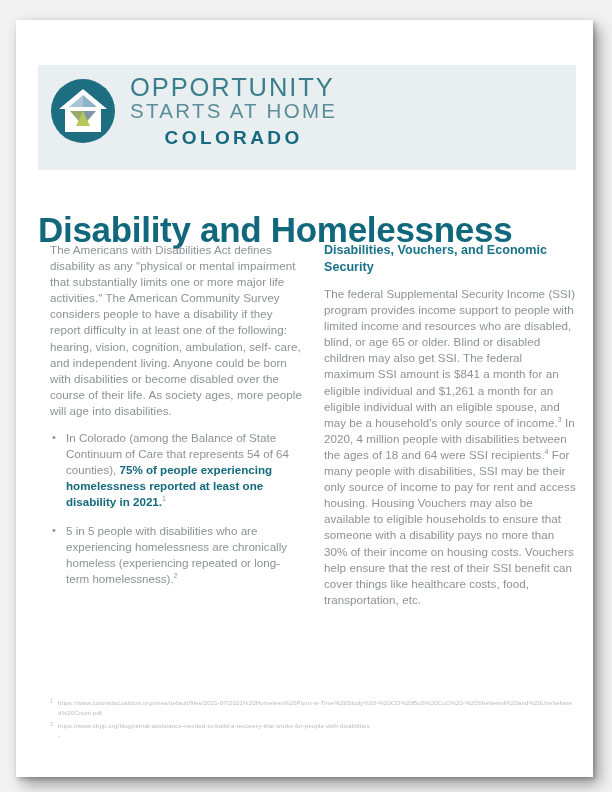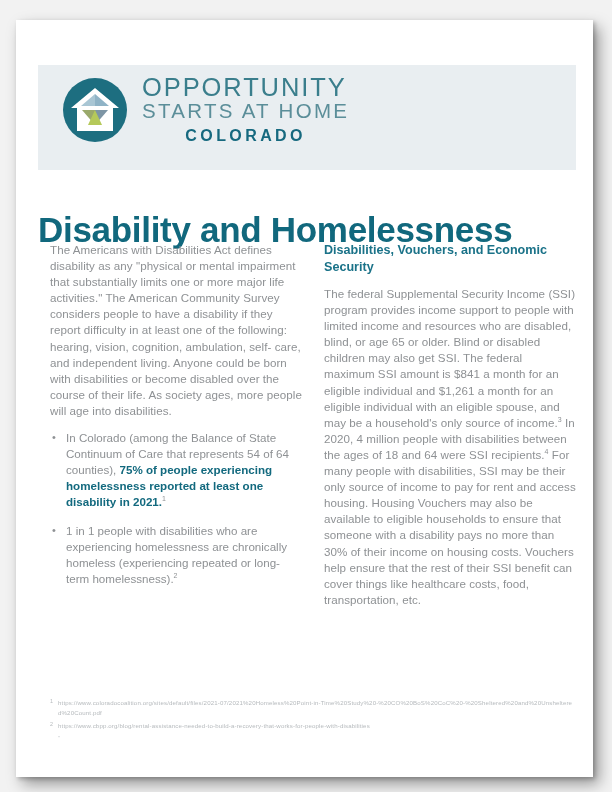--- a/index.html
+++ b/index.html
@@ -30,21 +30,21 @@
   #header-band {
     position: absolute;
     left: 22px;
     top: 45px;
     width: 538px;
     height: 105px;
     background: #e9eef1;
   }
   #logo-block {
     position: absolute;
-    left: 24px;
+    left: 12px;
     top: 10px;
     display: flex;
     align-items: center;
     justify-content: center;
   }
   #logo-mark {
     width: 66px;
     height: 66px;
     flex: 0 0 66px;
   }
@@ -60,21 +60,21 @@
     white-space: nowrap;
   }
   .wm-line2 {
     font-size: 20.5px;
     letter-spacing: 2.3px;
     color: #5b8e99;
     font-weight: 400;
     white-space: nowrap;
   }
   .wm-line3 {
-    font-size: 16px;
+    font-size: 19px;
     letter-spacing: 3.4px;
     color: #16697f;
     font-weight: 700;
     margin-top: 7px;
     text-align: center;
     white-space: nowrap;
   }
 
   
   #doc-title {
@@ -208,21 +208,21 @@
 
   <h1 id="doc-title">Disability and Homelessness</h1>
 
   <div id="body-columns">
 
     <div class="col">
       <p class="para">The Americans with Disabilities Act defines disability as any "physical or mental impairment that substantially limits one or more major life activities." The American Community Survey considers people to have a disability if they report difficulty in at least one of the following: hearing, vision, cognition, ambulation, self- care, and independent living. Anyone could be born with disabilities or become disabled over the course of their life. As society ages, more people will age into disabilities.</p>
 
       <ul class="bullets">
         <li><span>In Colorado (among the Balance of State Continuum of Care that represents 54 of 64 counties), </span><span class="hl">75% of people experiencing homelessness reported at least one disability in 2021.</span><sup>1</sup></li>
-        <li><span>1 in 1 people with disabilities who are experiencing homelessness are chronically homeless (experiencing repeated or long-term homelessness).</span><sup>2</sup></li>
+        <li><span>5 in 5 people with disabilities who are experiencing homelessness are chronically homeless (experiencing repeated or long-term homelessness).</span><sup>2</sup></li>
       </ul>
     </div>
 
     <div class="col">
       <h2 class="col-heading">Disabilities, Vouchers, and Economic Security</h2>
       <p class="para"><span>The federal Supplemental Security Income (SSI) program provides income support to people with limited income and resources who are disabled, blind, or age 65 or older. Blind or disabled children may also get SSI. The federal maximum SSI amount is $841 a month for an eligible individual and $1,261 a month for an eligible individual with an eligible spouse, and may be a household's only source of income.</span><sup>3</sup><span> In 2020, 4 million people with disabilities between the ages of 18 and 64 were SSI recipients.</span><sup>4</sup><span> For many people with disabilities, SSI may be their only source of income to pay for rent and access housing. Housing Vouchers may also be available to eligible households to ensure that someone with a disability pays no more than 30% of their income on housing costs. Vouchers help ensure that the rest of their SSI benefit can cover things like healthcare costs, food, transportation, etc.</span></p>
     </div>
 
   </div>
 

